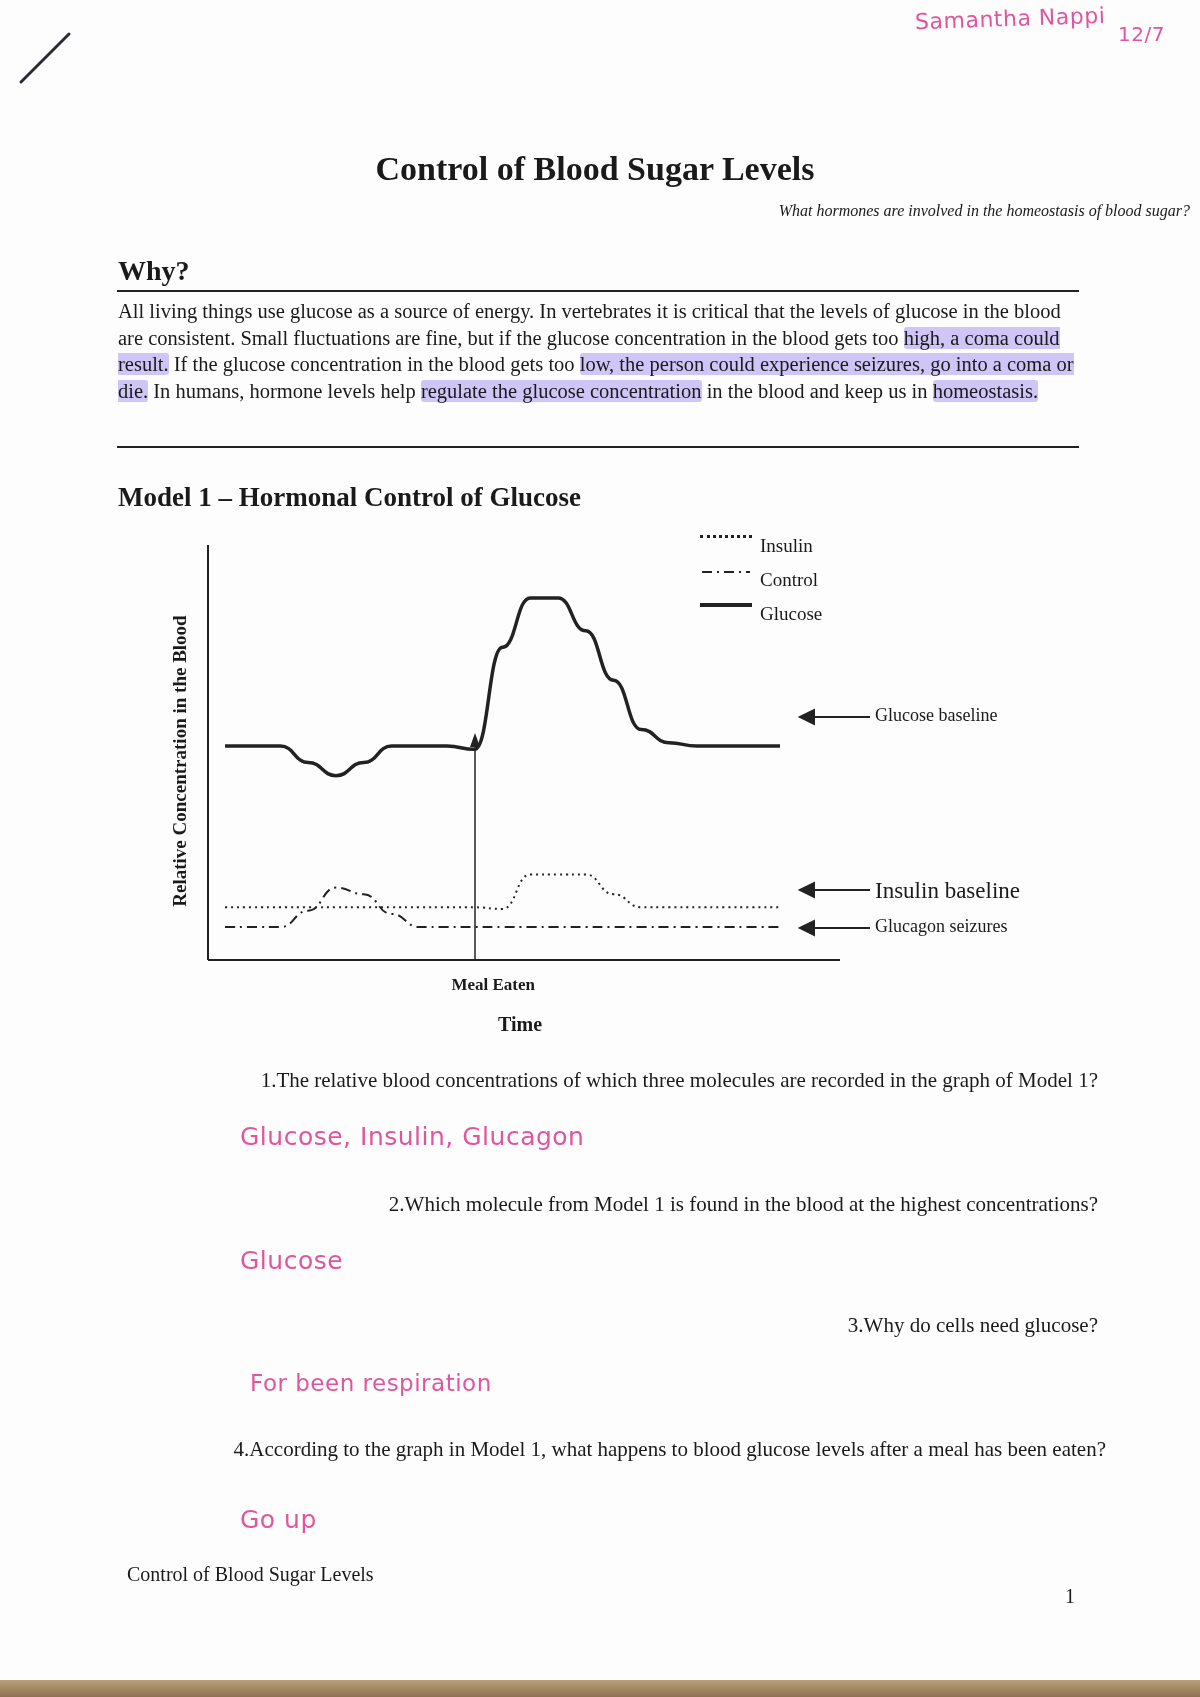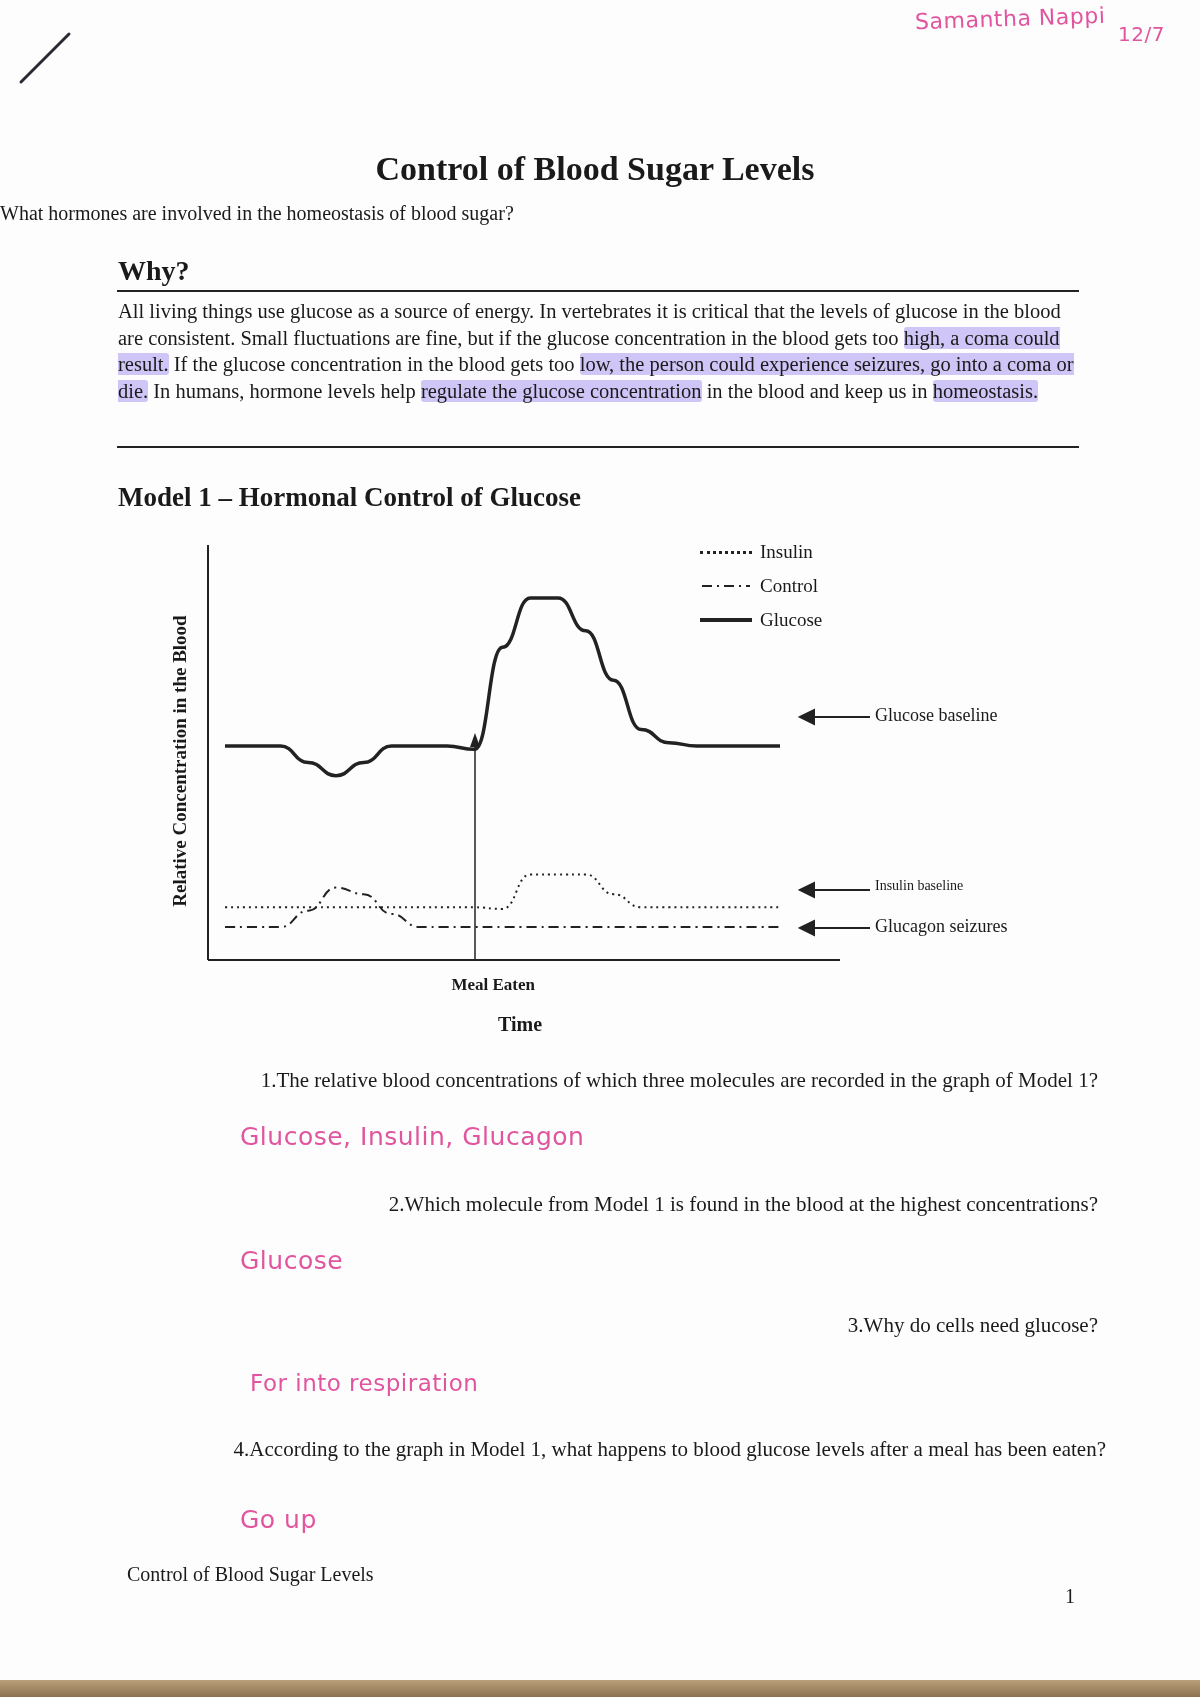--- a/index.html
+++ b/index.html
@@ -1,27 +1,27 @@
 <!DOCTYPE html>
 <html><head>
 <meta charset="utf-8">
 <style>
   html, body { margin:0; padding:0; }
   body { width:1200px; height:1697px; background:#fdfdfd; position:relative; overflow:hidden; font-family:"Liberation Serif","DejaVu Serif",serif; color:#1a1a1a; }
   .abs { position:absolute; }
   .hand { font-family:"DejaVu Sans", sans-serif; color:#e0559e; font-weight:normal; letter-spacing:0.5px; }
   .title { left:0; width:1190px; top:150px; text-align:center; font-size:34px; font-weight:bold; }
-  .subtitle { left:0; width:1190px; top:202px; text-align:left; font-size:20px; }
+  .subtitle { left:0; width:1190px; top:202px; text-align:right; font-size:16px;font-style:italic; }
   .h2 { font-weight:bold; font-size:28px; }
   .rule { background:#222; height:2px; }
   .para { left:118px; top:298px; width:960px; font-size:20.5px; line-height:26.5px; }
   .hl { background:rgba(150,130,240,0.45); border-radius:3px; }
   .q { font-size:21px; line-height:26px;text-align:right; }
   .q .num { display:inline-block; width:28px; }
-  .legend-item { font-size:19px; display:flex; align-items:center; gap:8px; height:34px; }
+  .legend-item { font-size:19px; display:flex; align-items:flex-start; gap:8px; height:34px; }
   .sw { display:inline-block; width:52px; height:0; }
   .bottom-strip { left:0; top:1680px; width:1200px; height:17px; background:linear-gradient(#b9a07a,#8c7250); }
 </style>
 </head>
 <body>
 
 <svg class="abs" style="left:15px;top:28px" width="60" height="60">
   <line x1="54" y1="6" x2="6" y2="54" stroke="#2a2a35" stroke-width="3" stroke-linecap="round"></line>
 </svg>
 <div class="abs hand" style="left:915px;top:6px;font-size:22px;transform:rotate(-2deg)">Samantha Nappi</div>
@@ -76,33 +76,33 @@
         </svg>
       <span>Control</span>
     </div>
     <div class="legend-item">
       <span class="sw" style="border-top:4px solid #222"></span>
       <span>Glucose</span>
     </div>
   </div>
   
   <div class="abs" style="left:715px;top:170px;font-size:18px">Glucose baseline</div>
-  <div class="abs" style="left:715px;top:343px;font-size:14px">Insulin baseline</div>
+  <div class="abs" style="left:715px;top:343px;font-size:23px">Insulin baseline</div>
   <div class="abs" style="left:715px;top:381px;font-size:18px">Glucagon seizures</div>
   <div class="abs" style="left:255px;top:440px;width:120px;text-align:right;font-size:17px;font-weight:bold">Meal Eaten</div>
   <div class="abs" style="left:290px;top:478px;width:140px;text-align:center;font-size:20px;font-weight:bold">Time</div>
 </div>
 
 <div class="abs q" style="left:178px;top:1067px;width:920px"><span class="num">1.</span><span>The relative blood concentrations of which three molecules are recorded in the graph of Model 1?</span></div>
 <div class="abs hand" style="left:240px;top:1122px;font-size:25px">Glucose, Insulin, Glucagon</div>
 
 <div class="abs q" style="left:178px;top:1191px;width:920px"><span class="num">2.</span><span>Which molecule from Model 1 is found in the blood at the highest concentrations?</span></div>
 <div class="abs hand" style="left:240px;top:1246px;font-size:25px">Glucose</div>
 
 <div class="abs q" style="left:178px;top:1312px;width:920px"><span class="num">3.</span><span>Why do cells need glucose?</span></div>
-<div class="abs hand" style="left:250px;top:1370px;font-size:23px">For into respiration</div>
+<div class="abs hand" style="left:250px;top:1370px;font-size:23px">For been respiration</div>
 
 <div class="abs q" style="left:178px;top:1436px;width:900px;padding-left:28px;text-indent:-28px"><span class="num">4.</span><span>According to the graph in Model 1, what happens to blood glucose levels after a meal has been eaten?</span></div>
 <div class="abs hand" style="left:240px;top:1505px;font-size:25px">Go up</div>
 
 <div class="abs" style="left:127px;top:1563px;font-size:20px">Control of Blood Sugar Levels</div>
 <div class="abs" style="left:1065px;top:1585px;font-size:20px">1</div>
 <div class="abs bottom-strip"></div>
 
 </body></html>

